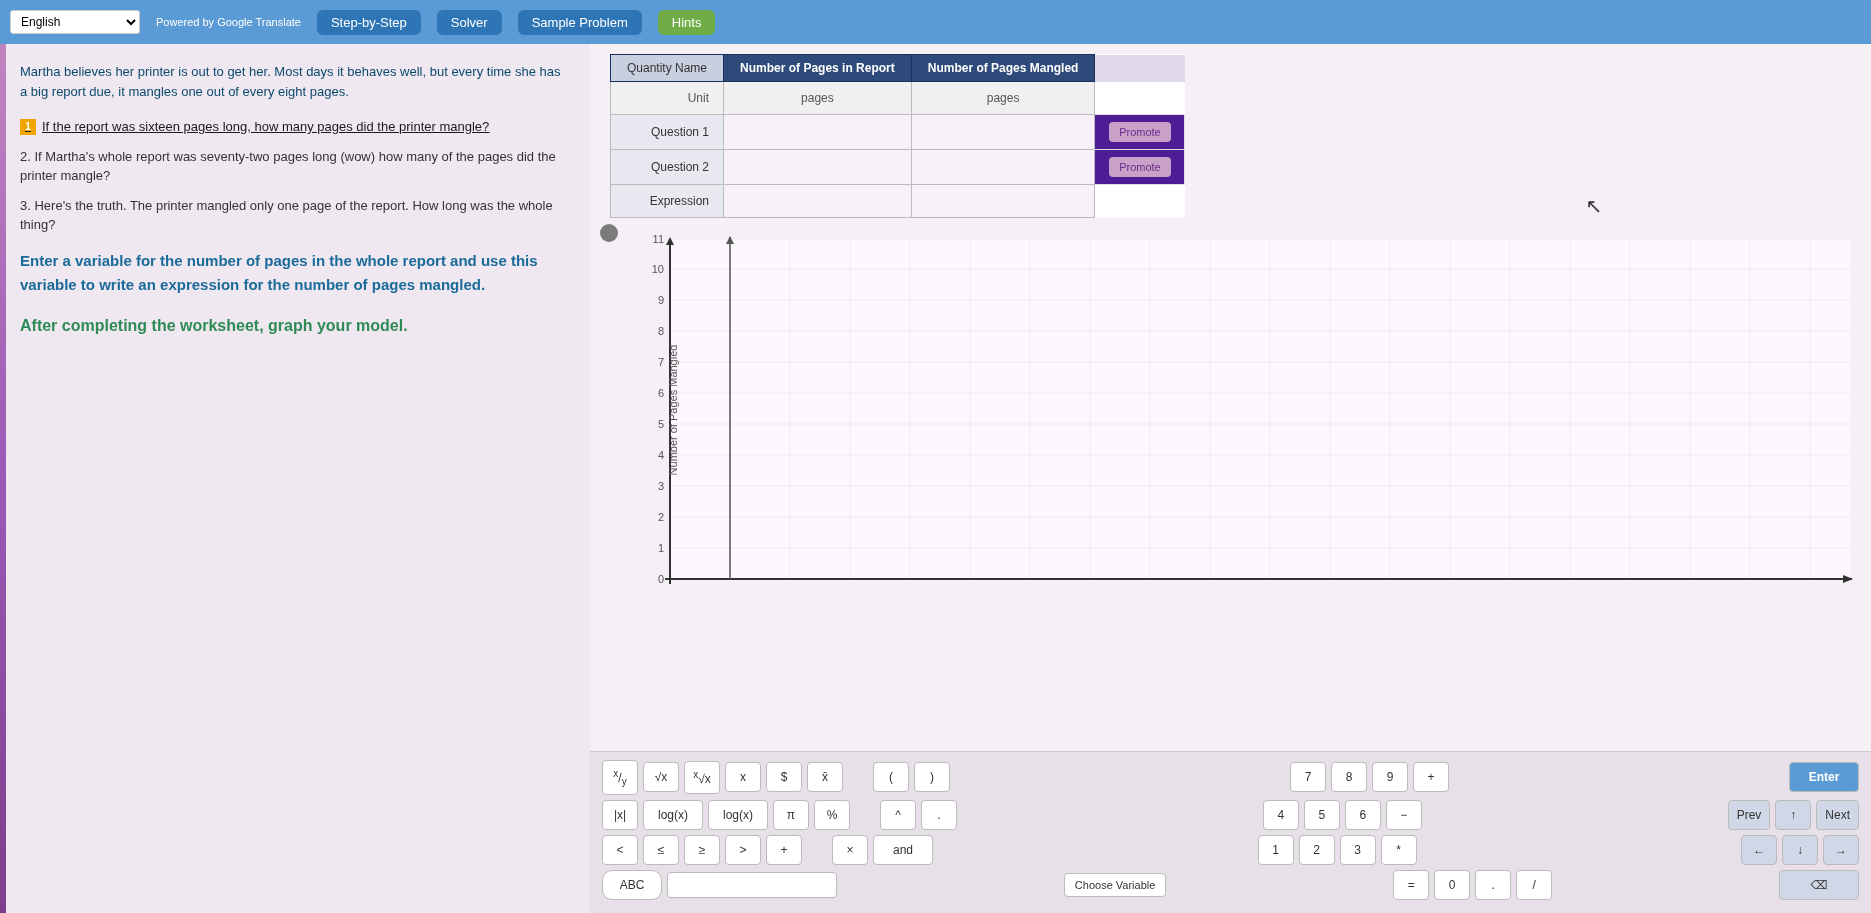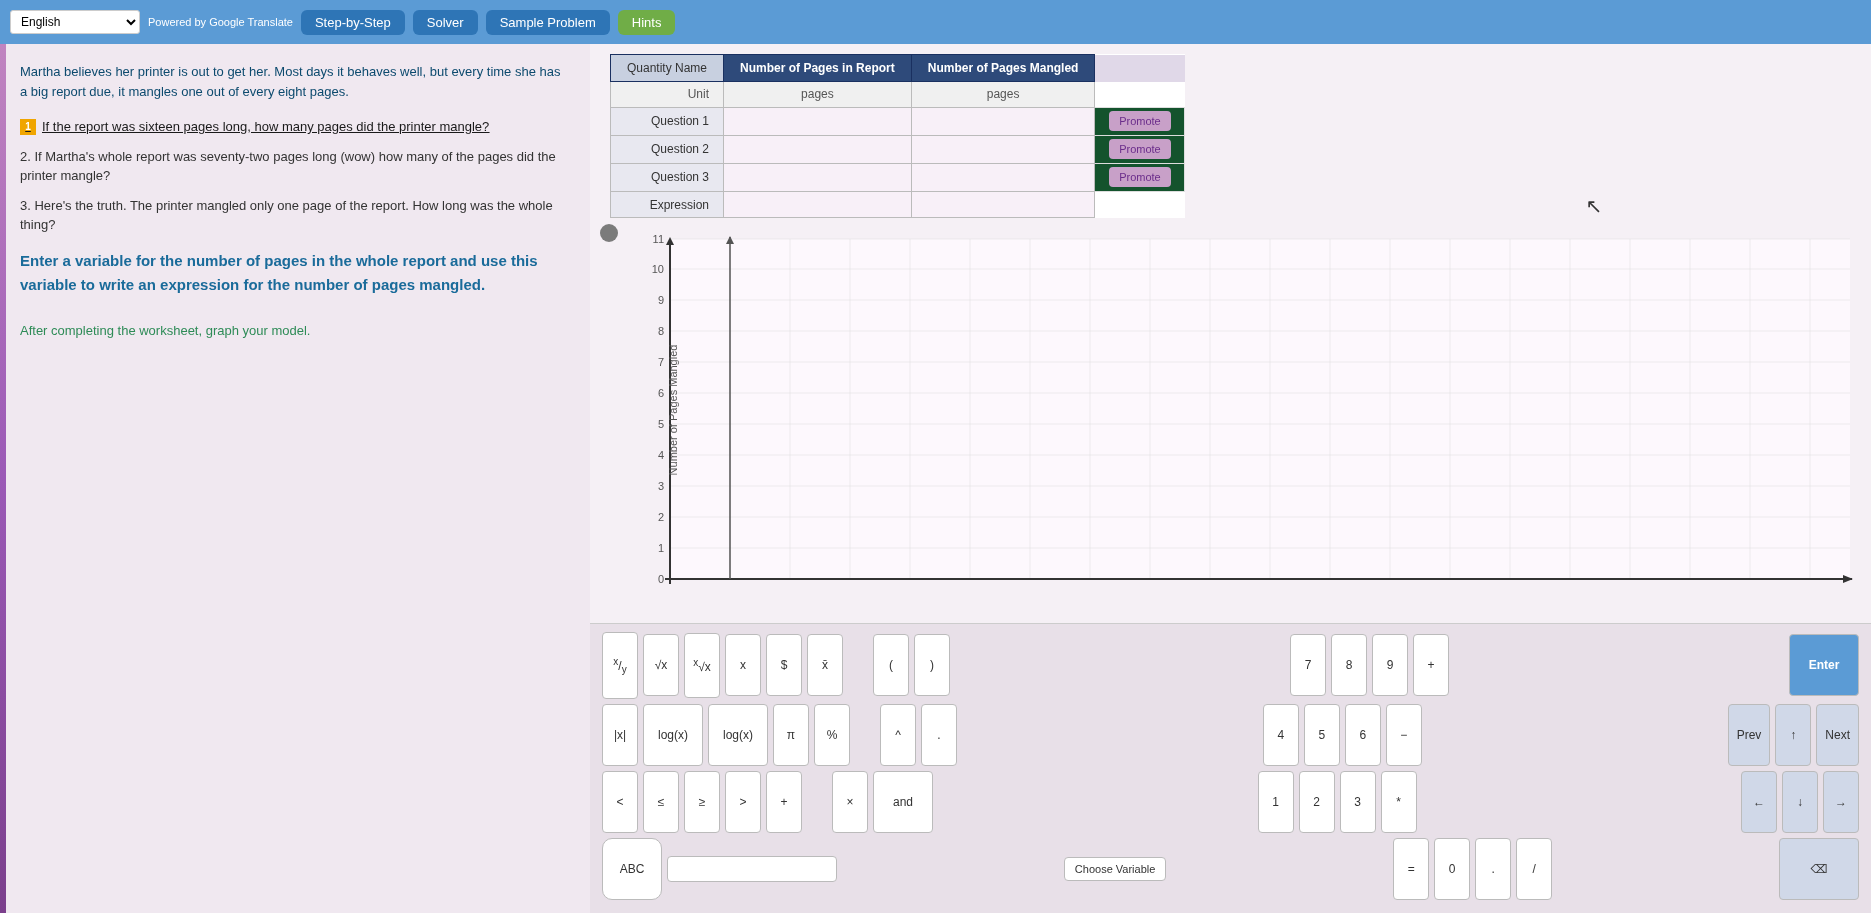--- a/index.html
+++ b/index.html
@@ -12,21 +12,21 @@
       overflow: hidden;
       position: relative;
     }
 
     
     .toolbar {
       background: #5b9bd5;
       display: flex;
       align-items: center;
       padding: 6px 10px;
-      gap: 8px;
+      gap: 16px;
       height: 44px;
     }
     .lang-select {
       background: white;
       border: 1px solid #ccc;
       padding: 3px 6px;
       font-size: 12px;
       border-radius: 3px;
       width: 130px;
     }
@@ -107,23 +107,23 @@
 
     .enter-variable {
       color: #1a6b9a;
       font-weight: bold;
       line-height: 1.6;
       margin-top: 14px;
       font-size: 15px;
     }
     .after-completing {
       color: #2e8b57;
-      font-weight: normal;
-      margin-top: 26px;
-      font-size: 13px;
+      font-weight: bold;
+      margin-top: 20px;
+      font-size: 16px;
     }
 
     
     .right-panel {
       flex: 1;
       display: flex;
       flex-direction: column;
       background: #f5f0f5;
       position: relative;
     }
@@ -173,42 +173,42 @@
       padding: 4px 10px;
       font-size: 11px;
       cursor: pointer;
       white-space: nowrap;
     }
     .data-table td.input-cell {
       background: #f8f0f8;
       min-width: 110px;
     }
     .data-table td.btn-cell {
-      background: #14532d;
+      background: #4c1d95;
       border: 1px solid #ddd;
       padding: 3px;
     }
 
     
     .keyboard-area {
       background: #e8e0e8;
       padding: 8px 12px;
       border-top: 1px solid #ccc;
     }
     .keyboard-row {
       display: flex;
       gap: 5px;
       margin-bottom: 5px;
       align-items: center;
     }
     .key-btn {
       background: white;
       border: 1px solid #bbb;
       border-radius: 4px;
-      padding: 23px 8px;
+      padding: 7px 8px;
       font-size: 12px;
       cursor: pointer;
       min-width: 36px;
       text-align: center;
       color: #333;
     }
     .key-btn.wide {
       min-width: 60px;
     }
     .key-btn.enter-key {
@@ -300,28 +300,20 @@
           <tr>
             <td class="row-label">Question 1</td>
             <td class="input-cell"></td>
             <td class="input-cell"></td>
             <td class="btn-cell">
               <button class="answer-btn">Promote</button>
             </td>
           </tr>
           <tr>
             <td class="row-label">Question 2</td>
-            <td class="input-cell"></td>
-            <td class="input-cell"></td>
-            <td class="btn-cell">
-              <button class="answer-btn">Promote</button>
-            </td>
-          </tr>
-          <tr>
-            <td class="row-label">Question 3</td>
             <td class="input-cell"></td>
             <td class="input-cell"></td>
             <td class="btn-cell">
               <button class="answer-btn">Promote</button>
             </td>
           </tr>
           <tr>
             <td class="row-label">Expression</td>
             <td class="input-cell"></td>
             <td class="input-cell"></td>

